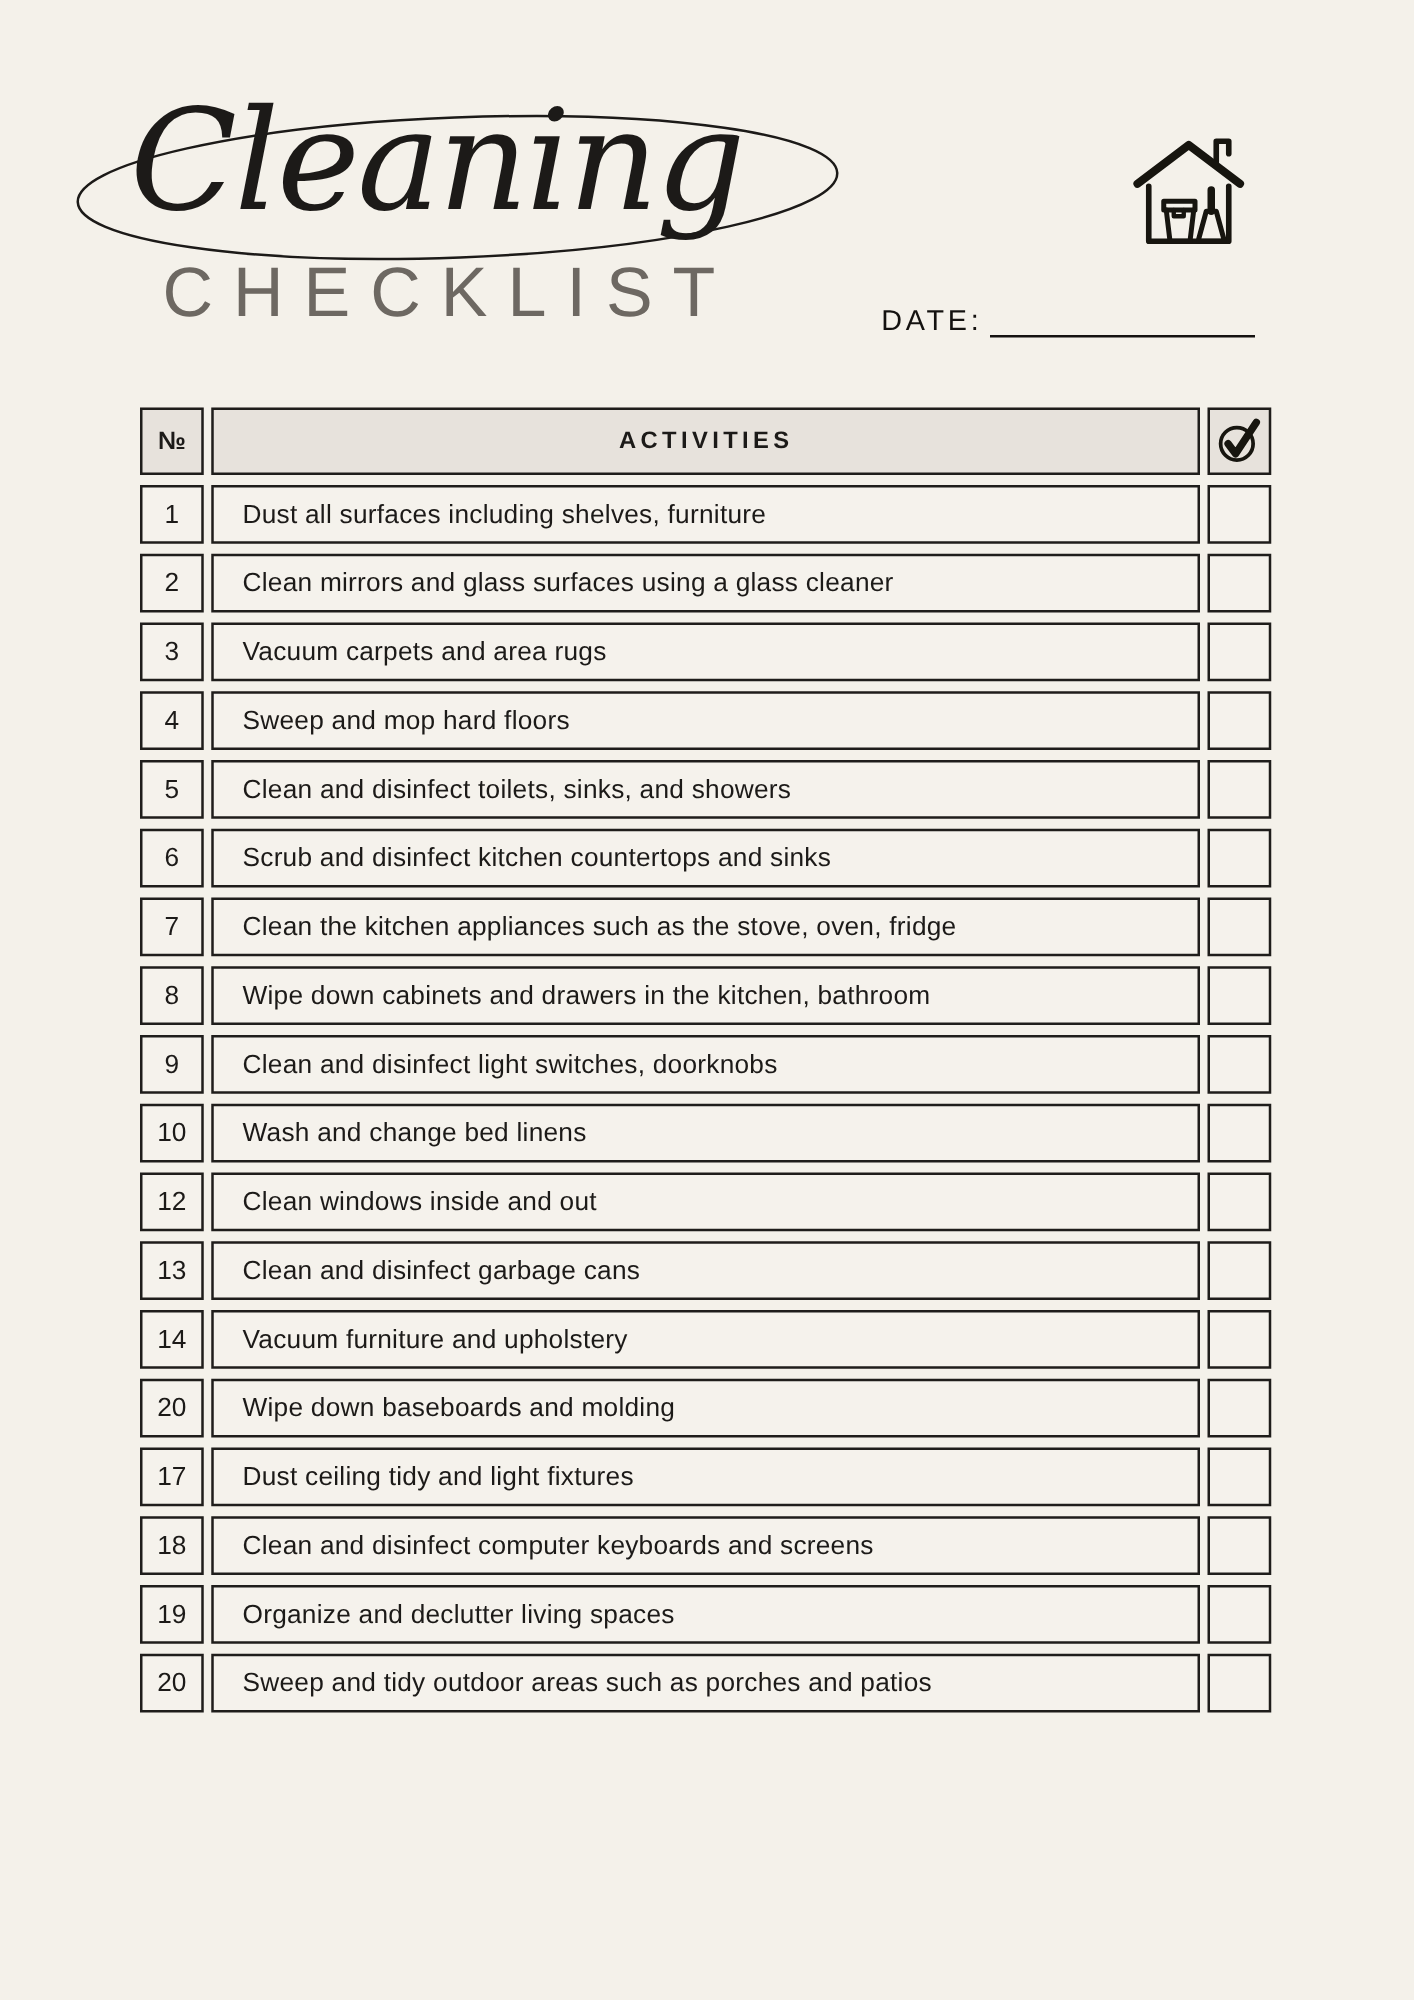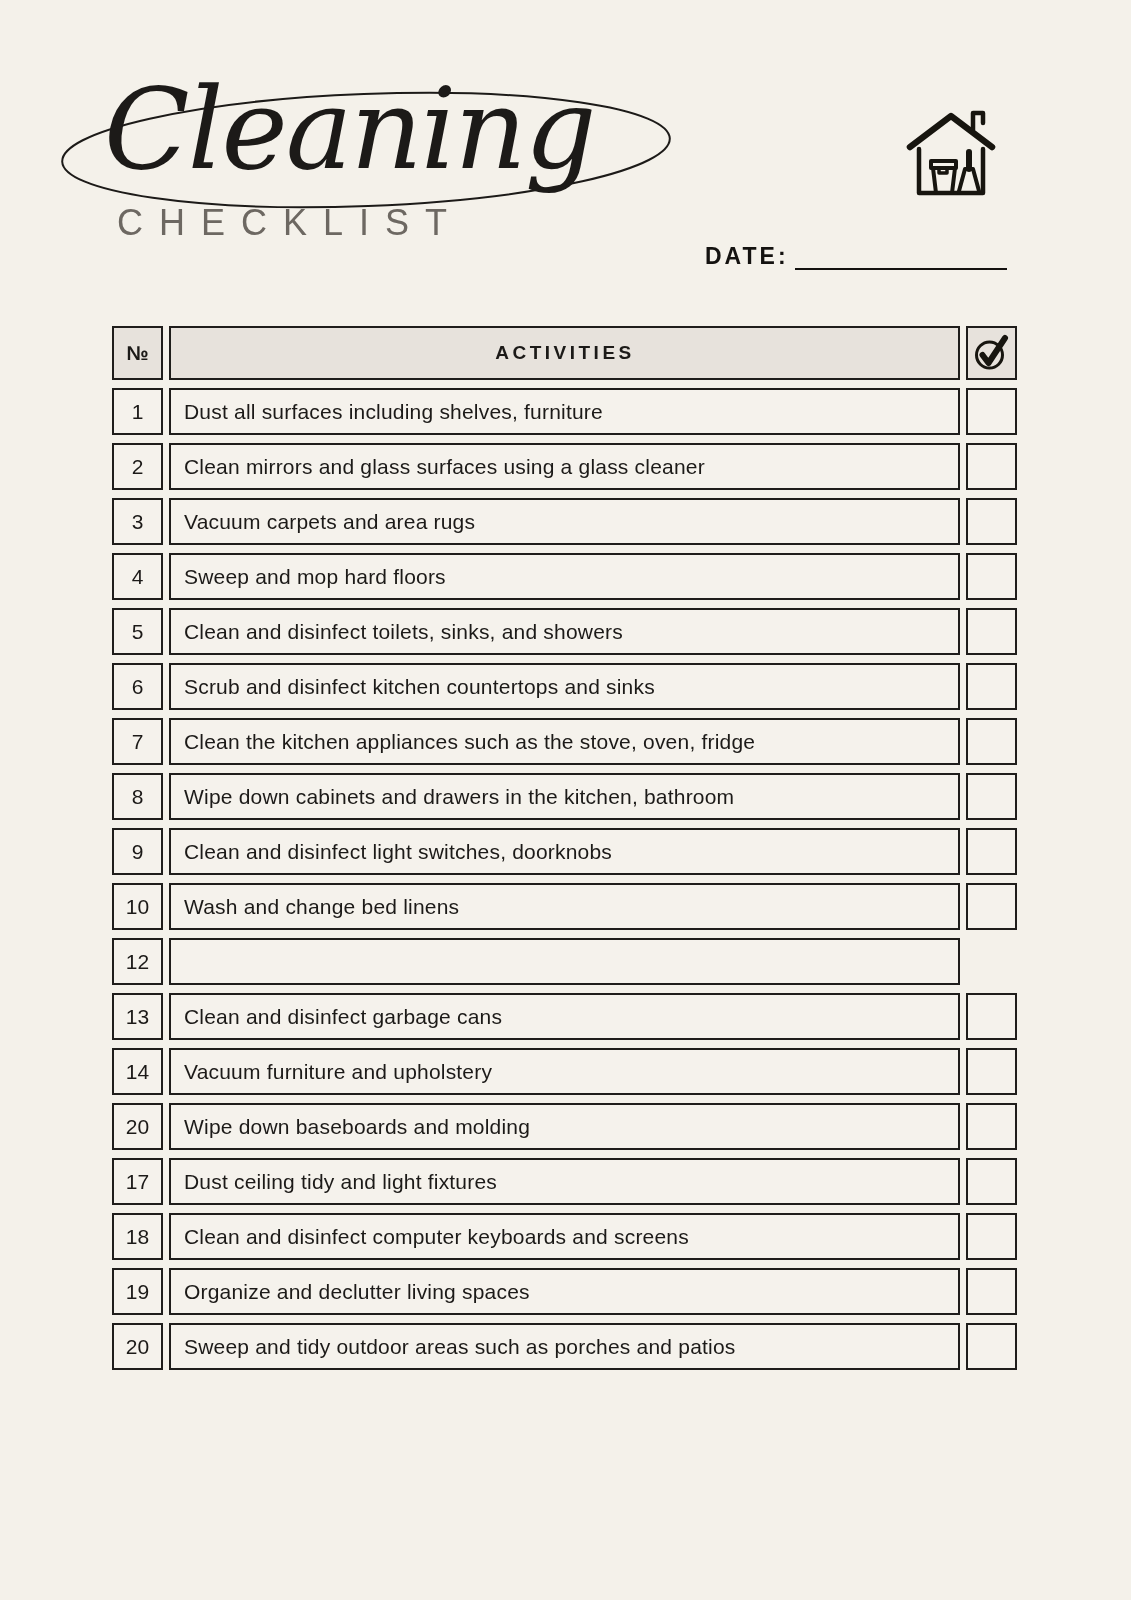--- a/index.html
+++ b/index.html
@@ -27,33 +27,33 @@
   .title-script{
     position:absolute;left:104px;top:62px;
     font-family:"DejaVu Serif",cursive,serif;
     font-style:italic;font-weight:400;
     font-size:112px;line-height:1.2;
     color:var(--ink);
     letter-spacing:-2px;
     white-space:nowrap;
   }
   .title-caps{
-    position:absolute;left:117px;top:203px;
-    font-size:36px;line-height:1.1;
+    position:absolute;left:130px;top:203px;
+    font-size:56px;line-height:1.1;
     letter-spacing:16px;
     color:var(--subtitle-gray);
     white-space:nowrap;
   }
   .house-icon{position:absolute;left:903px;top:105px;}
   .date-block{
     position:absolute;left:705px;top:243px;
     display:flex;align-items:flex-end;
   }
   .date-label{
-    font-weight:bold;font-size:23px;letter-spacing:3px;
+    font-weight:normal;font-size:23px;letter-spacing:3px;
     color:#141210;
   }
   .date-line{
     width:212px;height:26px;margin-left:6px;
     border:none;background:transparent;
     border-bottom:2px solid #141210;
     font-size:20px;font-family:"Liberation Sans",sans-serif;
   }
 
   
@@ -70,21 +70,21 @@
   .cell{
     background:var(--cell-bg);
     border:2px solid var(--border-color);
     display:flex;align-items:center;
   }
   .row.body-row .cell{height:47px;}
   .row.head-row .cell{height:54px;background:var(--header-cell-bg);}
   .cell.num,.cell.check{justify-content:center;}
   .cell.num{font-size:21px;}
   .head-row .cell.num{font-weight:bold;font-size:20px;}
-  .cell.activity{padding-left:13px;font-size:21px;letter-spacing:0.2px;justify-content:flex-start;}
+  .cell.activity{padding-left:23px;font-size:21px;letter-spacing:0.2px;justify-content:flex-start;}
   .head-row .cell.activity{
     justify-content:center;font-weight:bold;font-size:19px;letter-spacing:3.5px;padding-left:1px;
   }
 </style>
 </head>
 <body>
 
 <div class="header">
 
   <svg class="title-ellipse" width="616" height="132" viewBox="0 0 616 132">
@@ -237,20 +237,23 @@
       <span>Wash and change bed linens</span>
     </div>
     <div class="cell check"></div>
   </div>
 
 
   <div class="row body-row">
     <div class="cell num">
       <span>12</span>
     </div>
+    <div class="cell activity">
+      <span>Clean windows inside and out</span>
+    </div>
     <div class="cell check"></div>
   </div>
 
   <div class="row body-row">
     <div class="cell num">
       <span>13</span>
     </div>
     <div class="cell activity">
       <span>Clean and disinfect garbage cans</span>
     </div>

